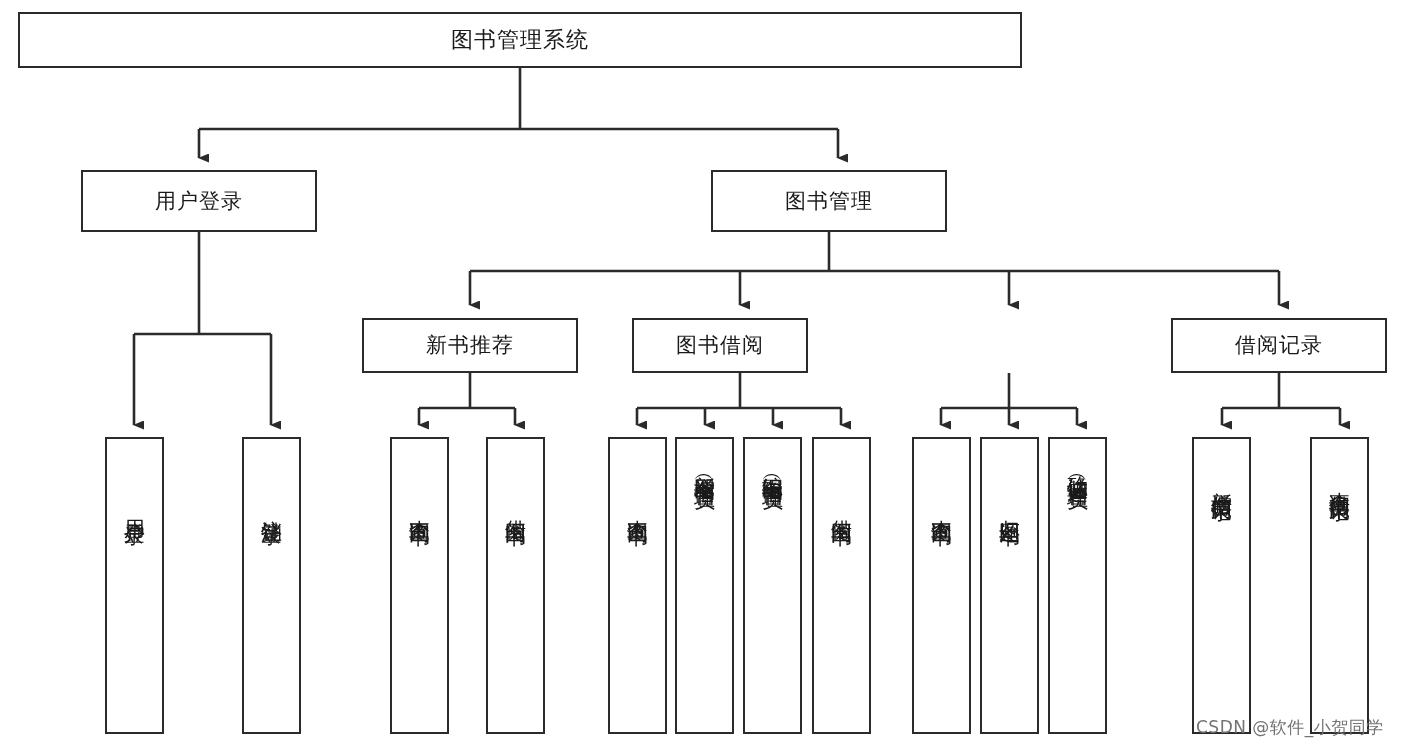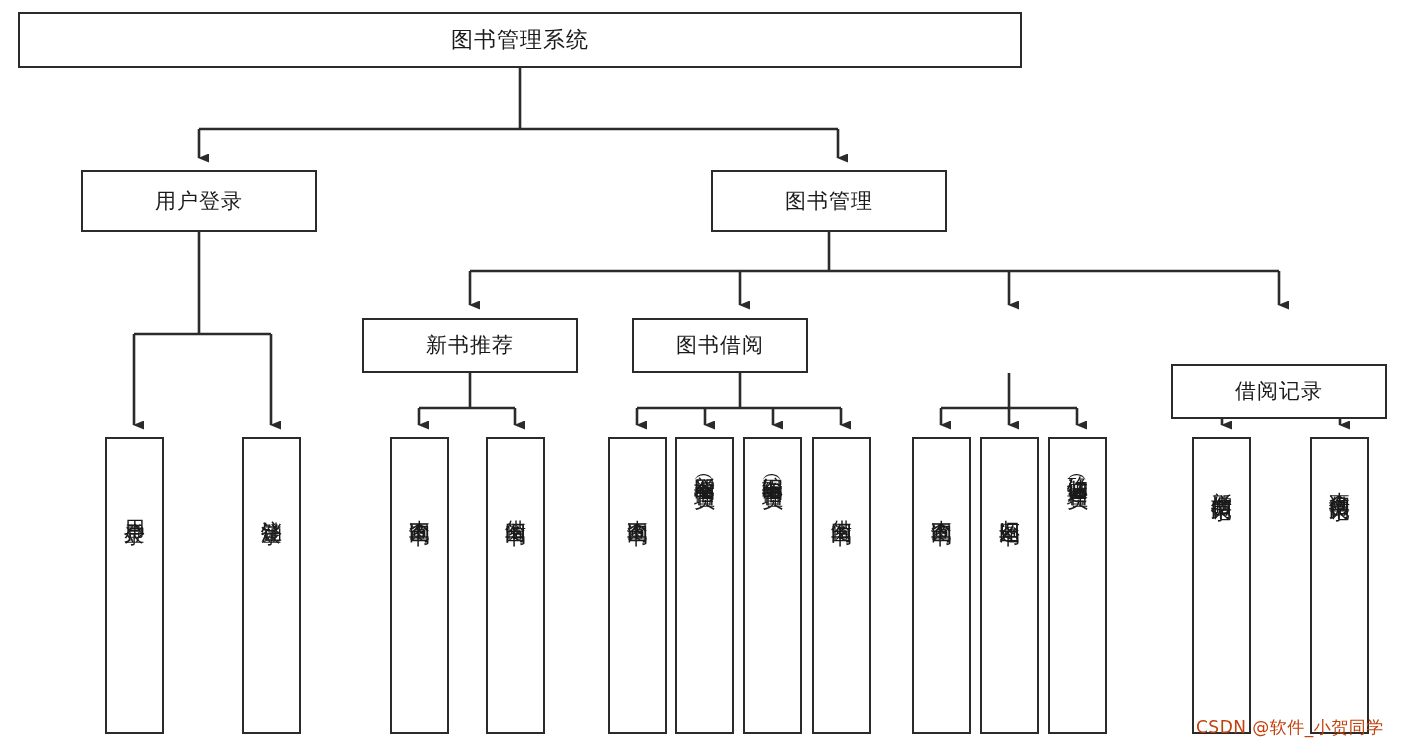--- a/index.html
+++ b/index.html
@@ -53,21 +53,21 @@
     font-size: 21px;
     line-height: 1.15;
     letter-spacing: 2px;
     white-space: nowrap;
   }
   .node.leaf.tall-pad { padding-top: 64px; }
   .node.leaf.mid-pad  { padding-top: 36px; }
   .node.leaf.small-pad{ padding-top: 20px; }
   #watermark {
     position: absolute;
-    color: #c2410c;
+    color: #737373;
     font-size: 17px;
     white-space: nowrap;
     letter-spacing: 0.5px;
   }
 </style>
 </head>
 <body>
 
 <div id="diagram-root">
 
@@ -131,21 +131,21 @@
   <div class="node" style="left:711px; top:170px; width:236px; height:62px;">
     <span class="label">图书管理</span>
   </div>
 
   <div class="node" style="left:362px; top:318px; width:216px; height:55px;">
     <span class="label">新书推荐</span>
   </div>
   <div class="node" style="left:632px; top:318px; width:176px; height:55px;">
     <span class="label">图书借阅</span>
   </div>
-  <div class="node" style="left:1171px; top:318px; width:216px; height:55px;margin-top:46px;">
+  <div class="node" style="left:1171px; top:318px; width:216px; height:55px;">
     <span class="label">借阅记录</span>
   </div>
 
   <div class="node leaf tall-pad" style="left:105px; top:437px; width:59px; height:297px;">
     <span class="label">用户登录</span>
   </div>
   <div class="node leaf tall-pad" style="left:242px; top:437px; width:59px; height:297px;">
     <span class="label">注销登录</span>
   </div>
 

